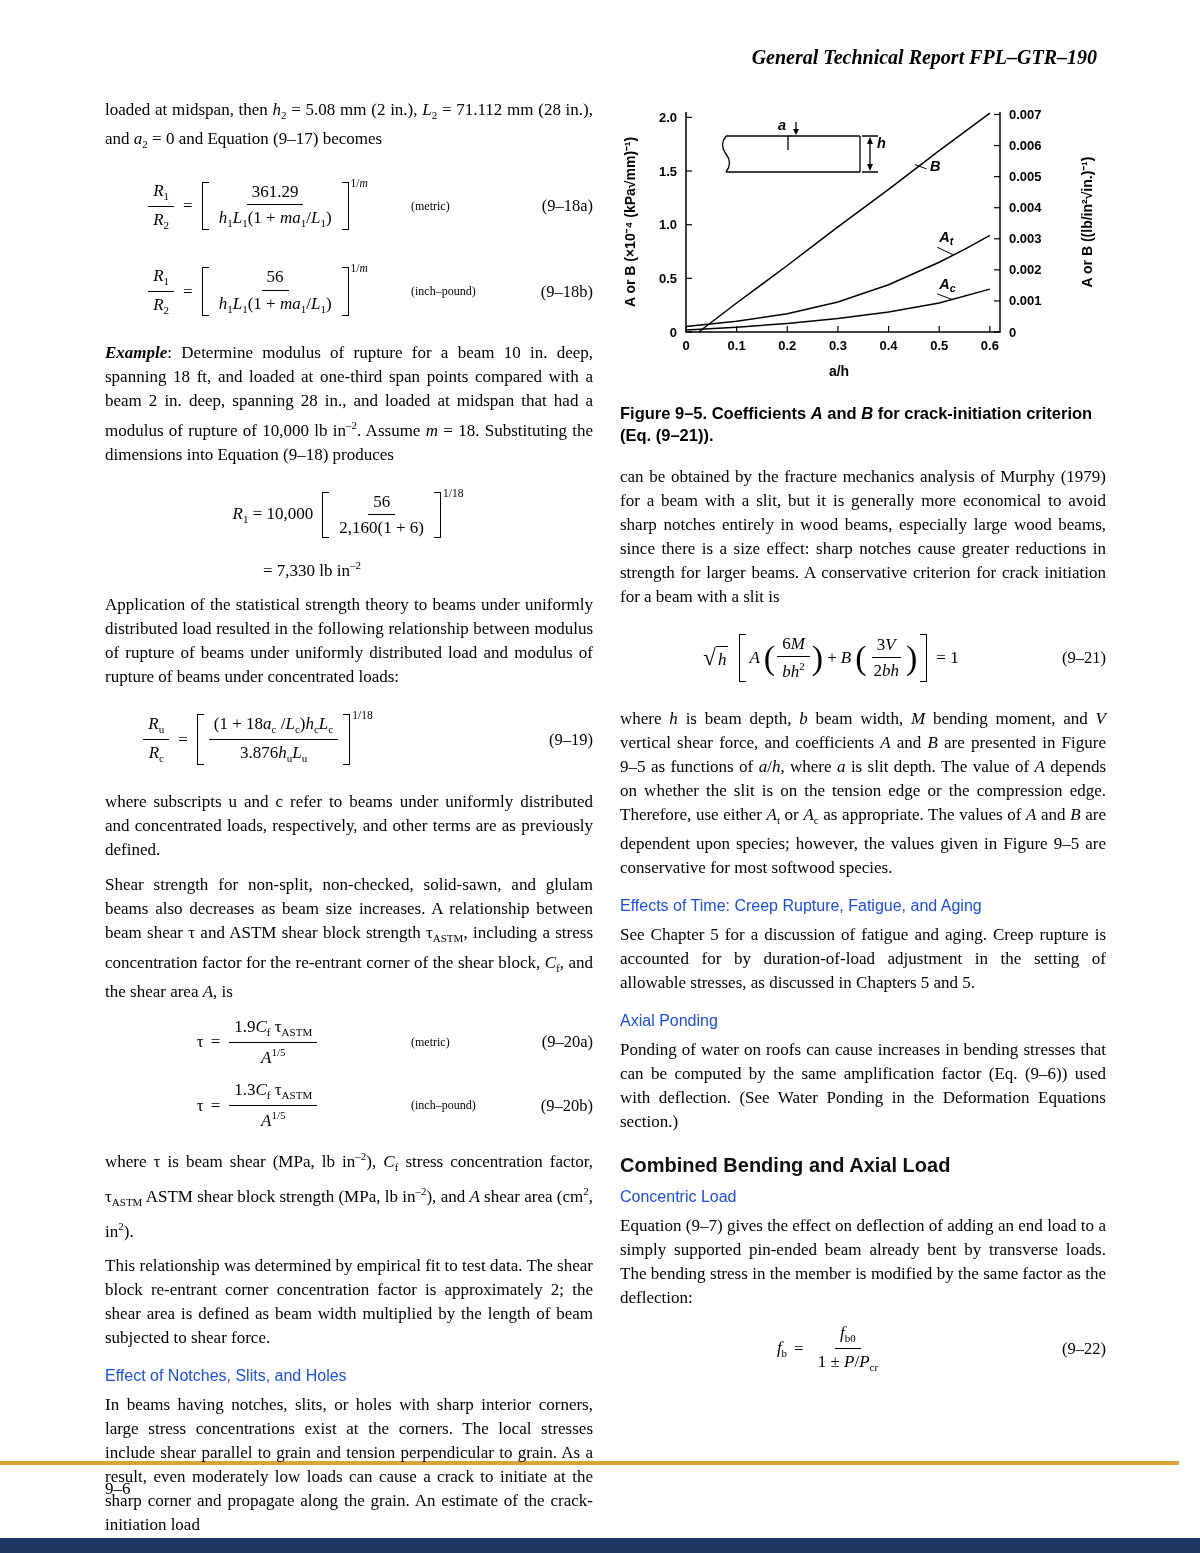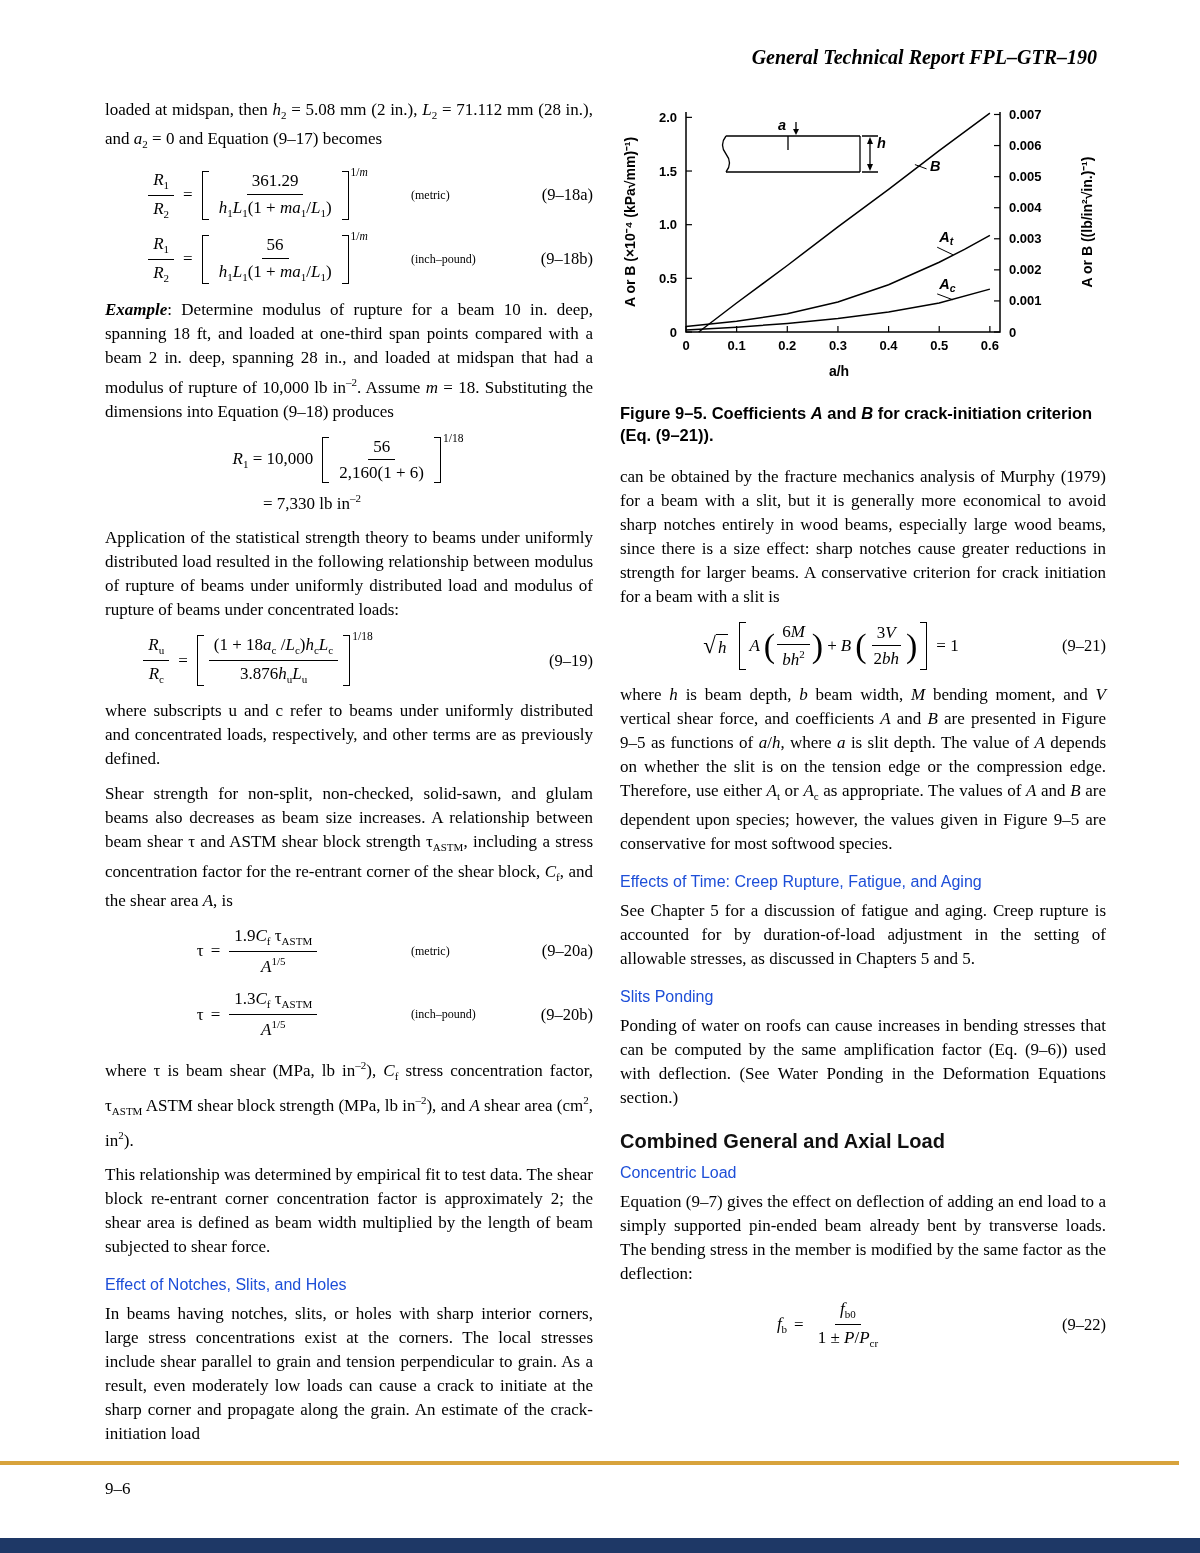--- a/index.html
+++ b/index.html
@@ -23,21 +23,21 @@
   .fig-caption{font-family:"Liberation Sans",sans-serif;font-weight:bold;font-size:16.5px;
           line-height:1.33;margin:10px 0 18px;text-align:left;}
   
   .equation{display:flex;align-items:center;margin:13px 0;min-height:46px;}
   .eq-main{flex:1;display:flex;justify-content:center;align-items:center;gap:7px;}
   .eq-note{width:118px;font-size:12px;}
   .eq-tag{width:64px;text-align:right;font-size:16.5px;}
   .frac{display:inline-flex;flex-direction:column;align-items:center;vertical-align:middle;margin:0 2px;}
   .frac .num{padding:0 5px 3px;border-bottom:1.3px solid #000;line-height:1.15;white-space:nowrap;}
   .frac .den{padding:3px 5px 0;line-height:1.15;white-space:nowrap;}
-  .brgroup{display:inline-flex;align-items:stretch;margin:0 2px;text-align:center;}
+  .brgroup{display:inline-flex;align-items:stretch;margin:12px 2px;text-align:center;}
   .sqbr{width:6px;border:1.6px solid #000;align-self:stretch;}
   .sqbr.l{border-right:0;margin-right:3px;}
   .sqbr.r{border-left:0;margin-left:3px;}
   .brexp{font-size:11.5px;align-self:flex-start;margin:-5px 0 0 2px;white-space:nowrap;}
   .brinner{display:inline-flex;align-items:center;gap:4px;}
   .pgroup{display:inline-flex;align-items:center;}
   .bigp{font-size:34px;line-height:0;font-weight:normal;}
   .sqrt{display:inline-flex;align-items:flex-start;margin-right:2px;}
   .rad{font-size:23px;line-height:1;}
   .radbar{border-top:1.4px solid #000;padding:3px 2px 0;}
@@ -295,24 +295,24 @@
         <span>= 1</span>
       </div>
       <span class="eq-tag">(9–21)</span>
     </div>
 
     <p>where <i>h</i> is beam depth, <i>b</i> beam width, <i>M</i> bending moment, and <i>V</i> vertical shear force, and coefficients <i>A</i> and <i>B</i> are presented in Figure 9–5 as functions of <i>a</i>/<i>h</i>, where <i>a</i> is slit depth. The value of <i>A</i> depends on whether the slit is on the tension edge or the compression edge. Therefore, use either <i>A</i><sub>t</sub> or <i>A</i><sub>c</sub> as appropriate. The values of <i>A</i> and <i>B</i> are dependent upon species; however, the values given in Figure 9–5 are conservative for most softwood species.</p>
 
     <h3 class="sans-h">Effects of Time: Creep Rupture, Fatigue, and Aging</h3>
     <p>See Chapter 5 for a discussion of fatigue and aging. Creep rupture is accounted for by duration-of-load adjustment in the setting of allowable stresses, as discussed in Chapters 5 and 5.</p>
 
-    <h3 class="sans-h">Slits Ponding</h3>
+    <h3 class="sans-h">Axial Ponding</h3>
     <p>Ponding of water on roofs can cause increases in bending stresses that can be computed by the same amplification factor (Eq. (9–6)) used with deflection. (See Water Ponding in the Deformation Equations section.)</p>
 
-    <h2 class="bold-h">Combined General and Axial Load</h2>
+    <h2 class="bold-h">Combined Bending and Axial Load</h2>
     <h3 class="sans-h" style="margin-top:11px;">Concentric Load</h3>
     <p>Equation (9–7) gives the effect on deflection of adding an end load to a simply supported pin-ended beam already bent by transverse loads. The bending stress in the member is modified by the same factor as the deflection:</p>
 
     <div class="equation">
       <div class="eq-main">
         <span><i>f</i><sub>b</sub></span>
         <span>=</span>
         <span class="frac">
             <span class="num"><i>f</i><sub>b0</sub></span>
             <span class="den">1 ± <i>P</i>/<i>P</i><sub>cr</sub></span>

